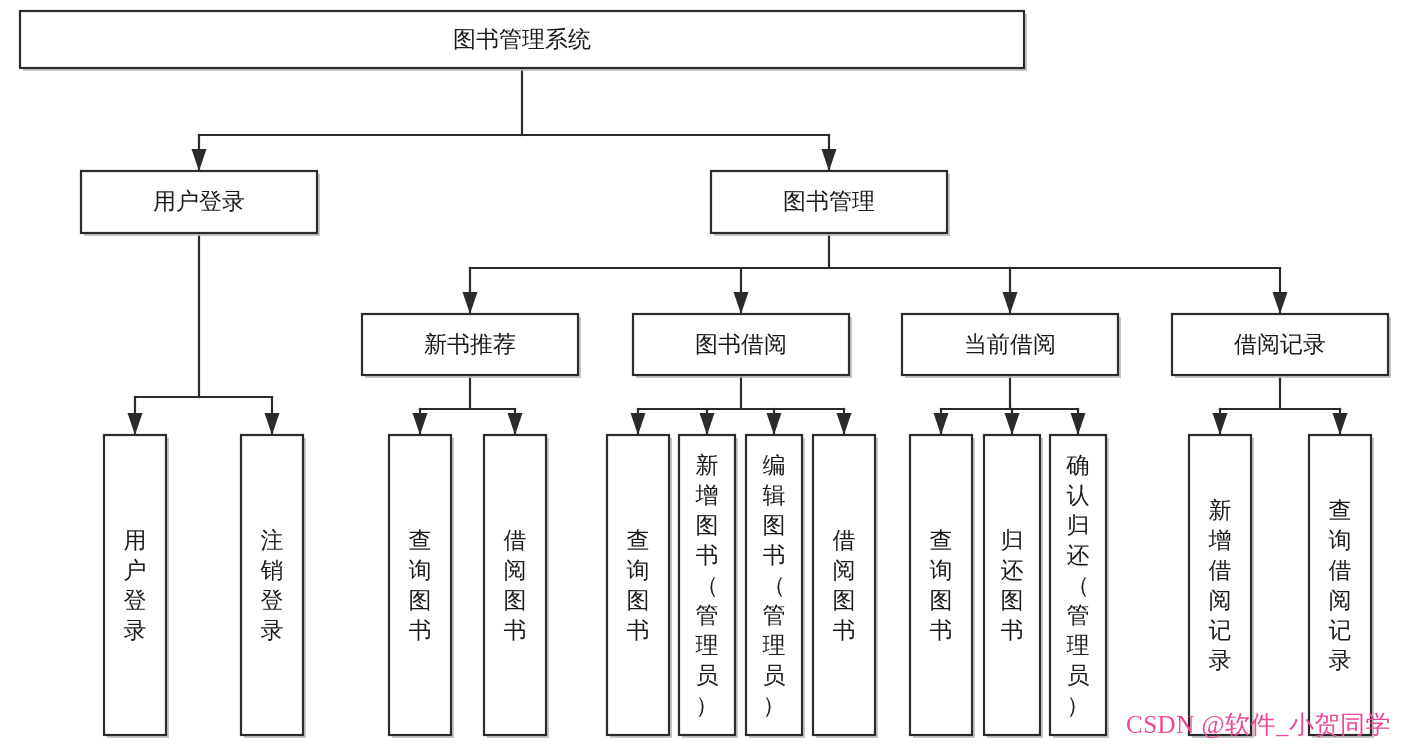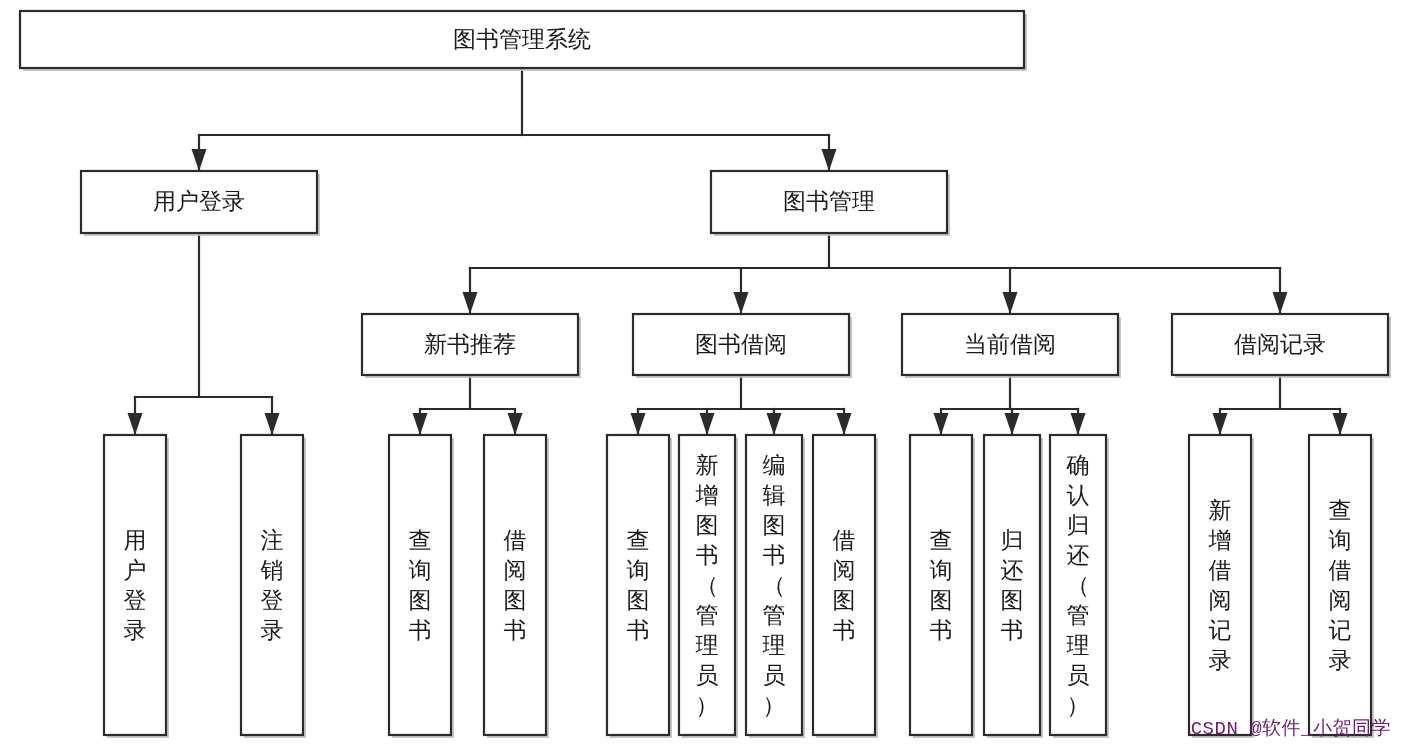--- a/index.html
+++ b/index.html
@@ -57,23 +57,23 @@
   .node-label-v {
     font-family: "Liberation Sans", "DejaVu Sans", sans-serif;
     font-size: 23px;
     fill: #1a1a1a;
     text-anchor: middle;
   }
   .watermark-text {
     position: absolute;
     right: 14px;
     bottom: 6px;
-    font-family: Liberation Mono, monospace;
-    font-size: 19px;
-    color: #701a75;
+    font-family: Liberation Serif, serif;
+    font-size: 25px;
+    color: #ec4899;
     letter-spacing: 0.5px;
     white-space: nowrap;
     user-select: none;
   }
 </style>
 </head>
 <body>
 
 <div id="diagram-root">
   <svg id="tree-svg" viewBox="0 0 1405 747">

